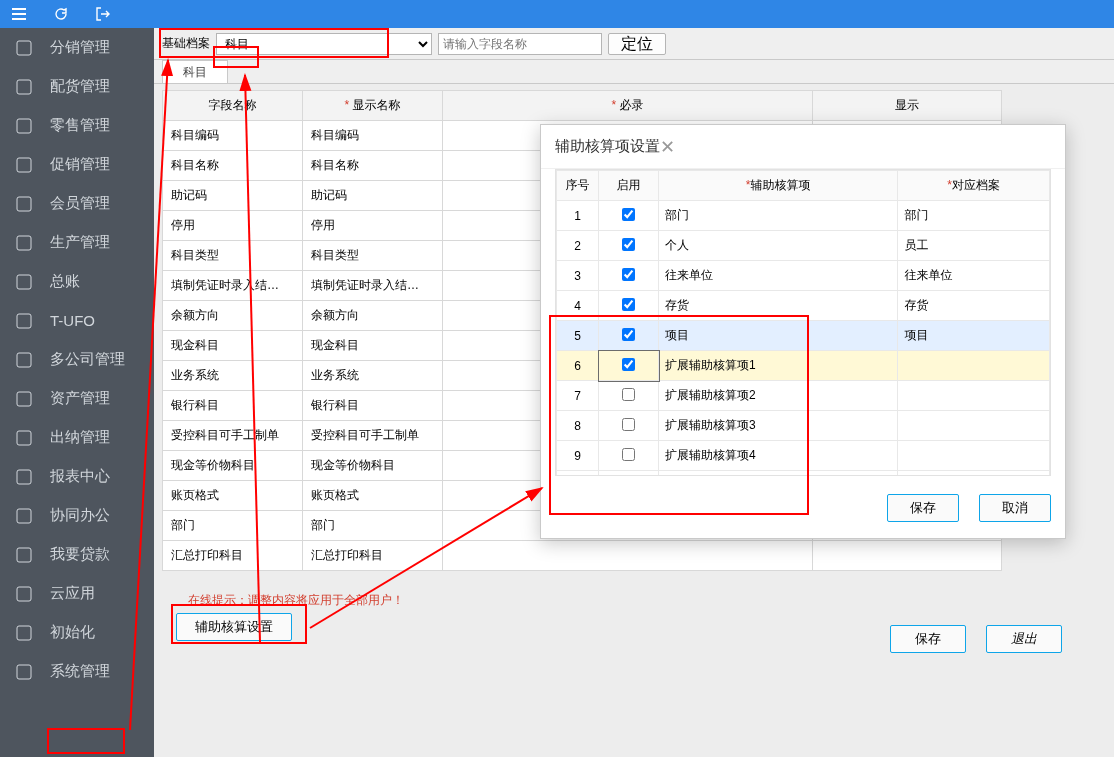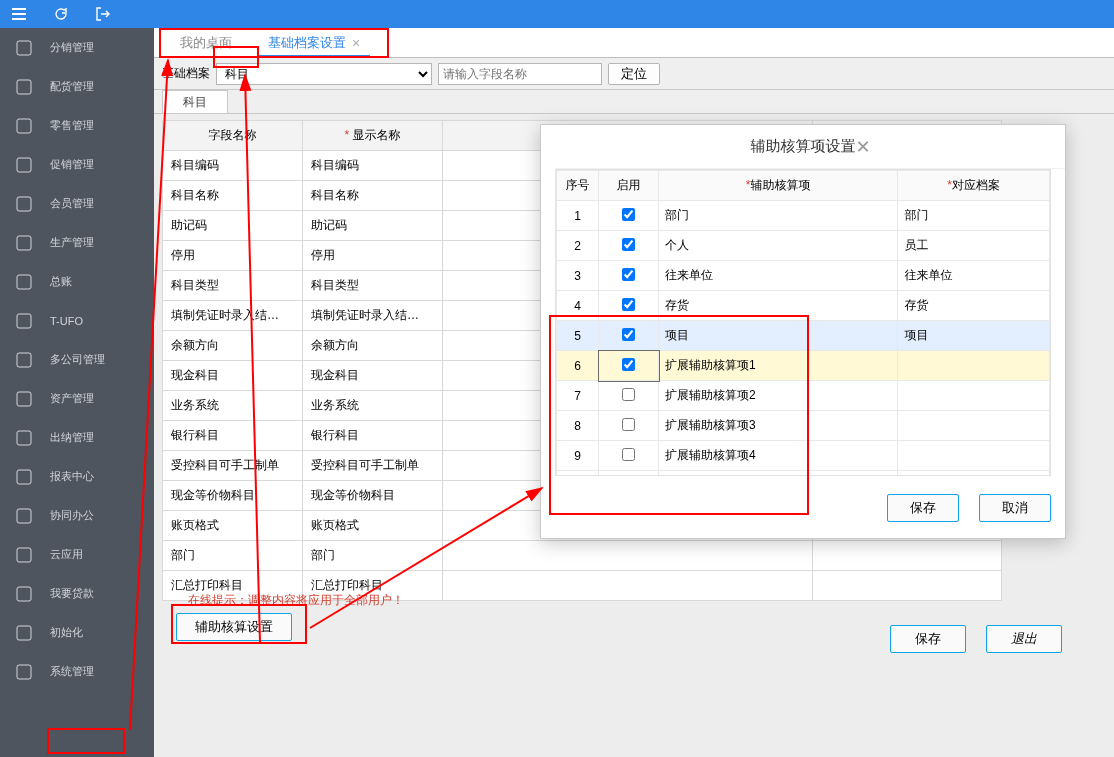--- a/index.html
+++ b/index.html
@@ -3,51 +3,51 @@
 <meta charset="utf-8">
 <style>
   * { box-sizing: border-box; margin: 0; padding: 0; }
   html, body { width: 1114px; height: 757px; font-family: "Microsoft YaHei", Arial, sans-serif; font-size: 12px; background: #e8e8e8; overflow: hidden; position: relative; }
   
   .topbar { height: 28px; background: #2f86e6; color: #fff; display: flex; align-items: center; padding-left: 10px; gap: 24px; }
   .topbar-icon { width: 18px; height: 18px; display: inline-flex; align-items: center; justify-content: center; }
   .topbar-icon svg { stroke: #fff; fill: none; }
   
   .sidebar { position: absolute; left: 0; top: 28px; width: 154px; bottom: 0; background: #4e555e; color: #d1d6db; overflow: hidden; }
-  .sidebar-item { display: flex; align-items: center; height: 39px; padding-left: 14px; gap: 16px; cursor: pointer; font-size: 11px; }
+  .sidebar-item { display: flex; align-items: center; height: 39px; padding-left: 14px; gap: 16px; cursor: pointer; font-size: 15px; }
   .sidebar-icon { width: 20px; height: 20px; display: inline-flex; align-items: center; justify-content: center; }
   .sidebar-icon svg { stroke: #d1d6db; fill: none; }
   
   .main { position: absolute; left: 154px; right: 0; top: 28px; bottom: 0; background: #ededed; overflow: hidden; }
   
   .tab-strip { height: 30px; background: #fff; border-bottom: 1px solid #c0c0c0; display: flex; align-items: stretch; padding-left: 8px; }
   .tab { padding: 0 18px; display: flex; align-items: center; gap: 6px; font-size: 13px; color: #888; cursor: pointer; position: relative; }
   .tab.active { color: #2f86e6; }
   .tab.active::after { content: ""; position: absolute; left: 8px; right: 8px; bottom: 0; height: 2px; background: #2f86e6; }
   .tab-close { font-size: 14px; color: #aaa; }
   
   .filter-row { height: 32px; display: flex; align-items: center; gap: 6px; padding: 0 8px; border-bottom: 1px solid #c9c9c9; background: #efefef; }
   .filter-row select, .filter-row input { height: 22px; border: 1px solid #b5b5b5; background: #fff; font-size: 12px; padding: 0 4px; }
   .filter-row select { width: 216px; }
   .filter-row input { width: 164px; }
-  .btn-small { height: 22px; padding: 0 12px; border: 1px solid #b5b5b5; background: #fdfdfd; cursor: pointer; border-radius: 2px; font-size: 13px; }
+  .btn-small { height: 22px; padding: 0 12px; border: 1px solid #b5b5b5; background: #fdfdfd; cursor: pointer; border-radius: 2px; font-size: 16px; }
   
   .subtab-row { height: 24px; background: #efefef; border-bottom: 1px solid #c9c9c9; display: flex; align-items: stretch; padding-left: 8px; }
   .subtabitem { padding: 0 20px; display: flex; align-items: center; background: #fff; border: 1px solid #c9c9c9; border-bottom: none; font-size: 12px; color: #444; }
   
   .main-table-area { padding: 6px 8px 0 8px; height: calc(100% - 30px - 32px - 24px - 80px); overflow: hidden; }
   .main-table { width: 840px; border: 1px solid #c9c9c9; border-collapse: collapse; background: #fff; }
   .main-table th, .main-table td { border: 1px solid #d8d8d8; padding: 0 8px; height: 30px; font-size: 12px; text-align: left; font-weight: normal; }
   .main-table th { background: #f3f3f3; text-align: center; }
   .req-star { color: #d23d2d; }
   .tip-line { color: #d23d2d; font-size: 12px; margin-left: 24px; }
   .btn { padding: 4px 18px; border: 1px solid #0ea5e9; background: #fafafa; border-radius: 2px; cursor: pointer; font-size: 13px; }
   .main-bottom-buttons { position: absolute; right: 52px; bottom: 104px; display: flex; gap: 20px; }
   .modal { position: absolute; left: 540px; top: 124px; width: 526px; background: #fff; border: 1px solid #c9c9c9; box-shadow: 0 4px 18px rgba(0,0,0,0.22); }
-  .modal-title { height: 44px; display: flex; align-items: center; justify-content: center; padding: 0 14px; font-size: 15px; color: #333; border-bottom: 1px solid #f0f0f0; margin-left: 15px; }
+  .modal-title { height: 44px; display: flex; align-items: center; justify-content: flex-start; padding: 0 14px; font-size: 15px; color: #333; border-bottom: 1px solid #f0f0f0; }
   .modal-close { font-size: 18px; color: #999; cursor: pointer; }
   .modal-body { padding: 0 14px 6px 14px; }
   .modal-table-wrap { height: 307px; overflow: auto; border: 1px solid #e2e2e2; position: relative; }
   .modal-table { width: 100%; border-collapse: collapse; }
   .modal-table th, .modal-table td { border: 1px solid #e8e8e8; height: 30px; font-size: 12px; padding: 0 6px; text-align: left; }
   .modal-table th { background: #fafafa; font-weight: normal; text-align: center; }
   .col-seq { width: 42px; text-align: center !important; }
   .col-chk { width: 60px; text-align: center !important; }
   .row-selected { background: #e3efff; }
   .row-highlight { background: #fff9d6; }
@@ -186,59 +186,50 @@
         </svg>
       </span>
       <span>协同办公</span>
     </div>
     <div class="sidebar-item">
       <span class="sidebar-icon">
         <svg width="18" height="18">
           <rect x="2" y="2" width="14" height="14" rx="2"></rect>
         </svg>
       </span>
+      <span>我要贷款</span>
+    </div>
+    <div class="sidebar-item">
+      <span class="sidebar-icon">
+        <svg width="18" height="18">
+          <rect x="2" y="2" width="14" height="14" rx="2"></rect>
+        </svg>
+      </span>
       <span>云应用</span>
     </div>
     <div class="sidebar-item">
       <span class="sidebar-icon">
         <svg width="18" height="18">
           <rect x="2" y="2" width="14" height="14" rx="2"></rect>
         </svg>
       </span>
-      <span>我要贷款</span>
-    </div>
-    <div class="sidebar-item">
-      <span class="sidebar-icon">
-        <svg width="18" height="18">
-          <rect x="2" y="2" width="14" height="14" rx="2"></rect>
-        </svg>
-      </span>
       <span>初始化</span>
     </div>
     <div class="sidebar-item">
       <span class="sidebar-icon">
         <svg width="18" height="18">
           <rect x="2" y="2" width="14" height="14" rx="2"></rect>
         </svg>
       </span>
       <span>系统管理</span>
     </div>
   </div>
 
 <div class="main">
 
-  <div class="tab-strip" id="tab-strip">
-      <div class="tab">
-        <span>我的桌面</span>
-      </div>
-      <div class="tab active">
-        <span>基础档案设置</span>
-        <span class="tab-close">×</span>
-      </div>
-    </div>
 
   <div class="filter-row">
     <span>基础档案</span>
     <select>
       <option>科目</option>
     </select>
     <input type="text" placeholder="请输入字段名称" style="">
     <button class="btn-small">定位</button>
   </div>
 

